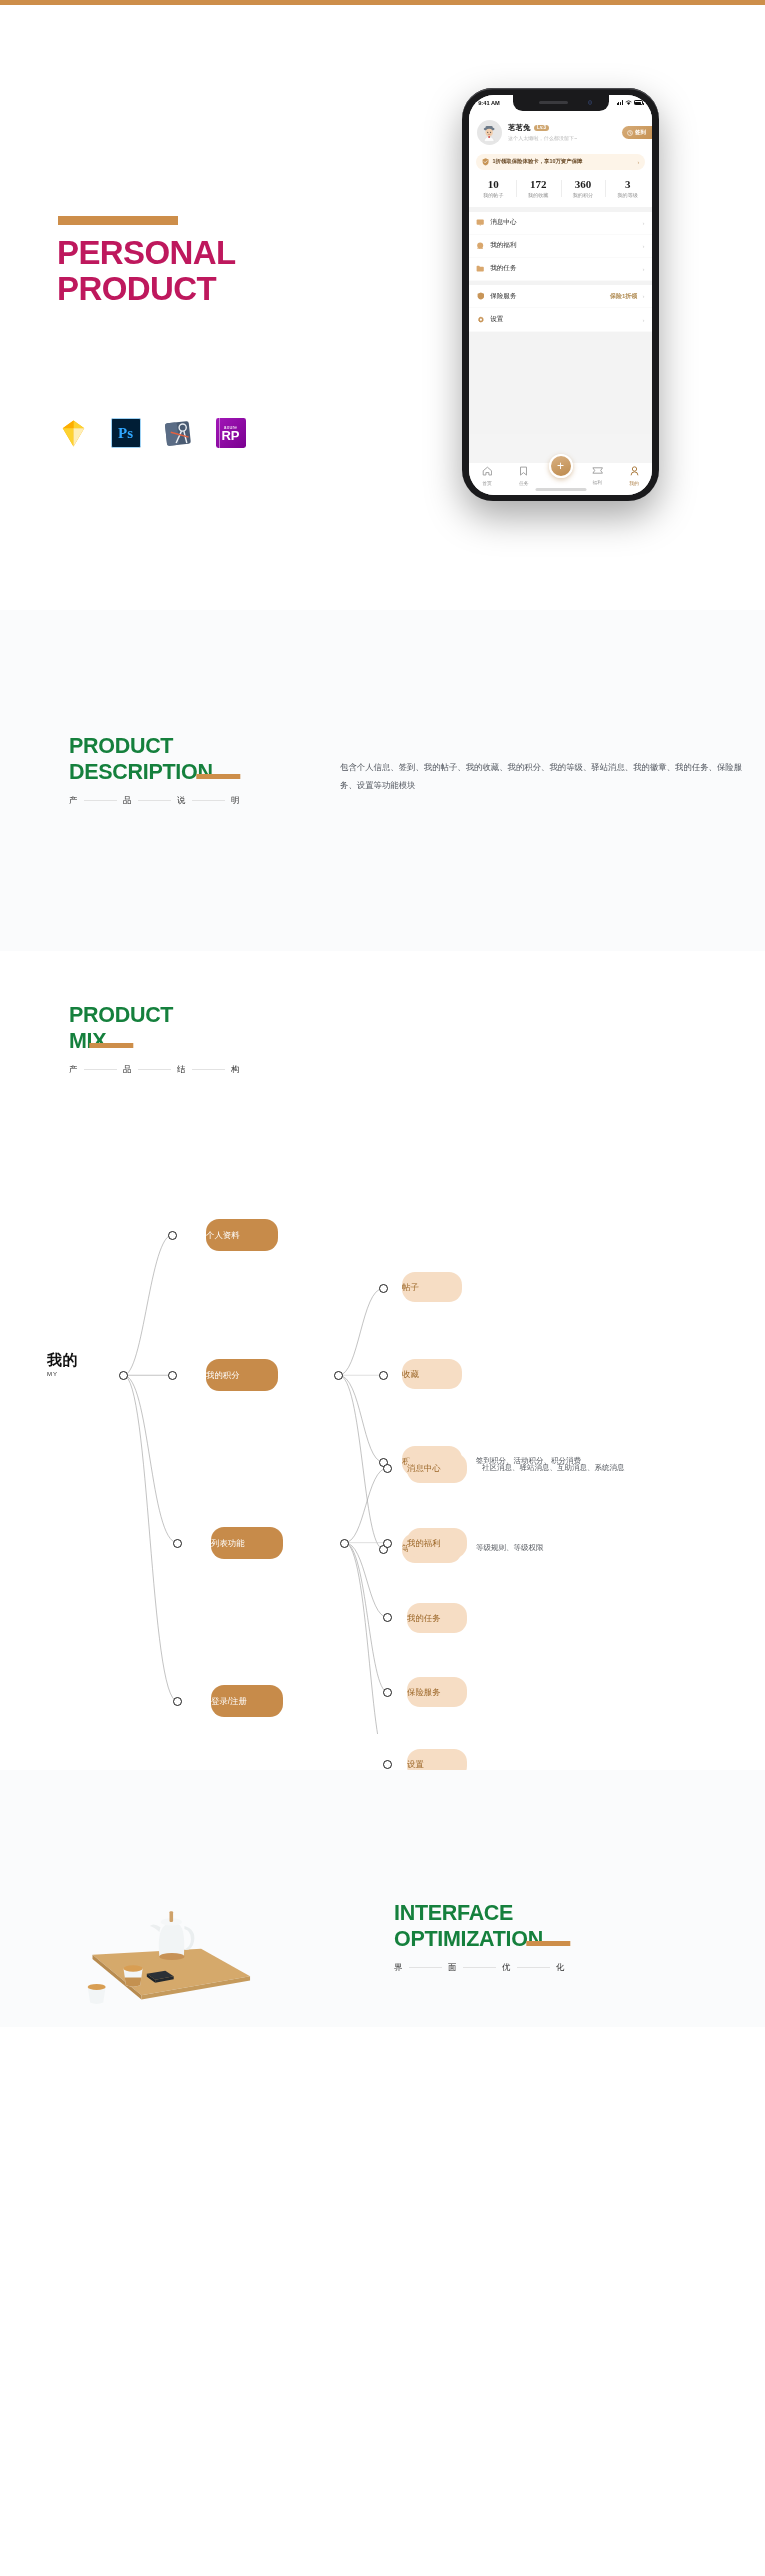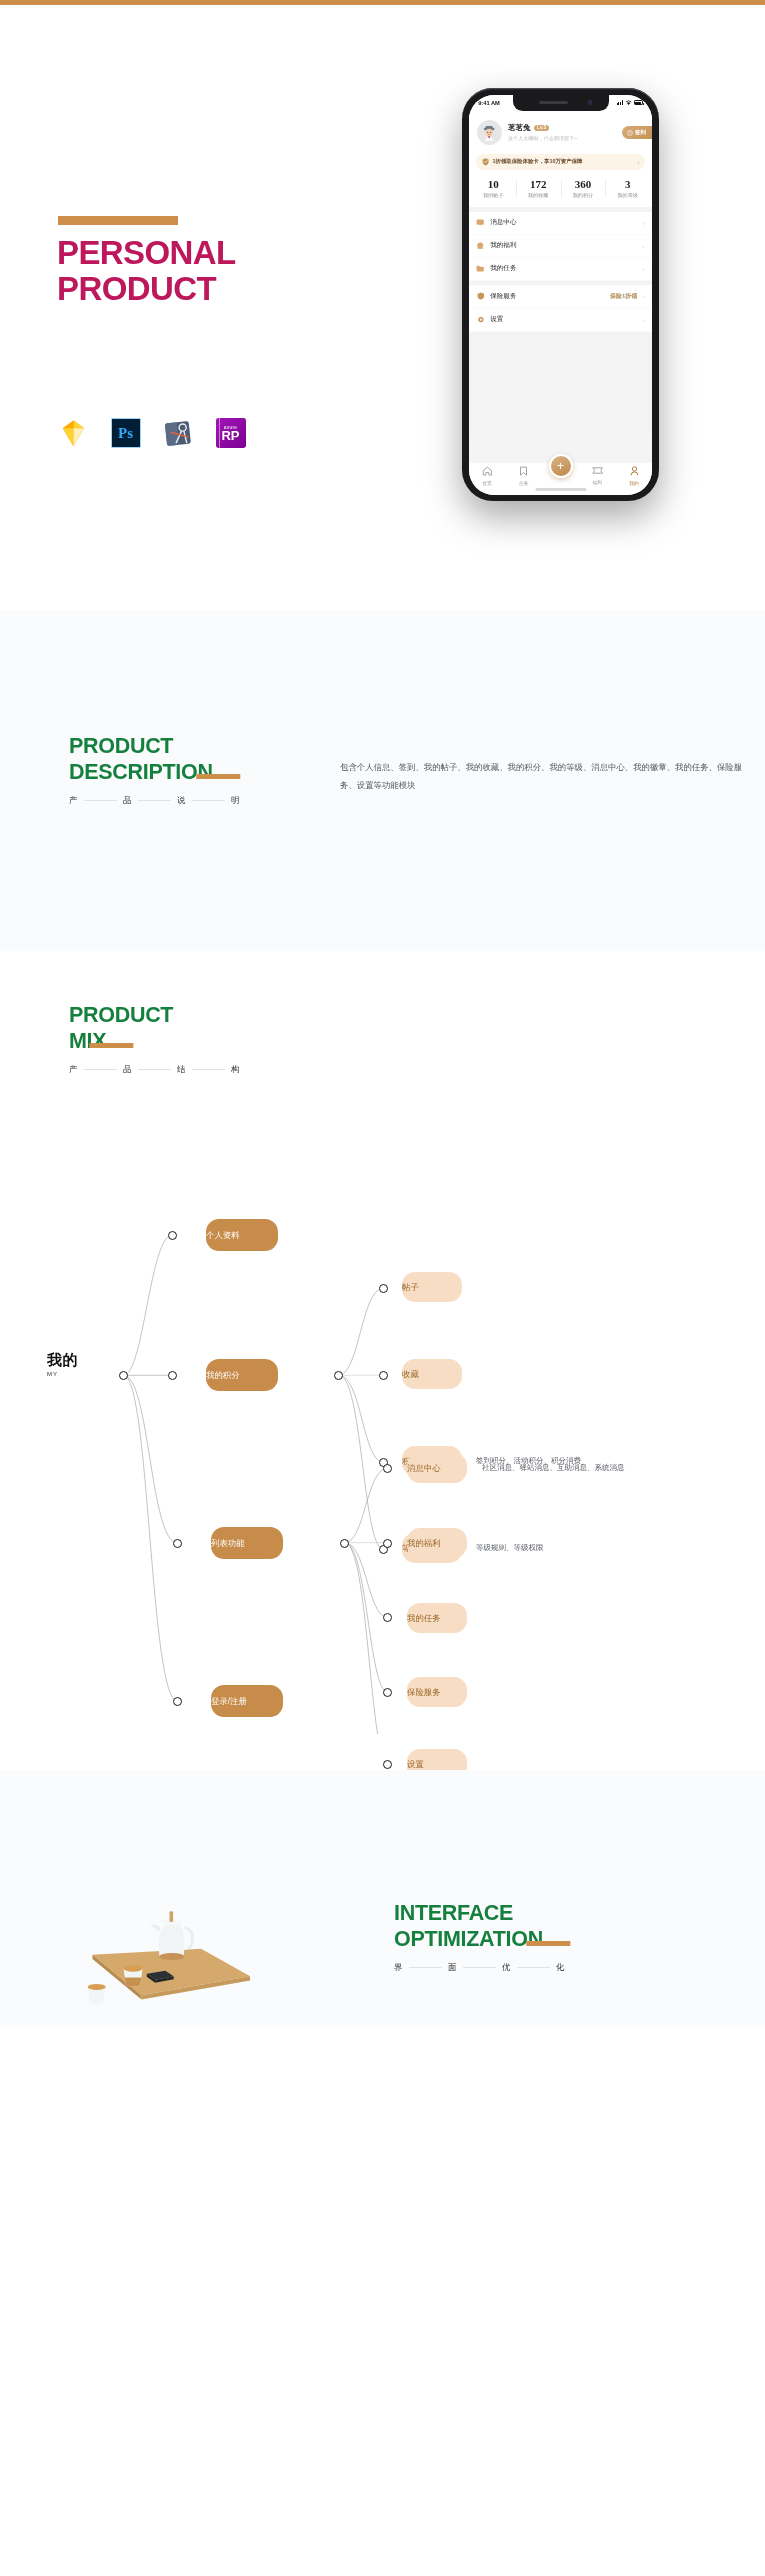--- a/index.html
+++ b/index.html
@@ -451,21 +451,21 @@
   <div class="cn-sub">
     <span>产</span>
       <i></i>
     <span>品</span>
       <i></i>
     <span>说</span>
       <i></i>
     <span>明</span>
   </div>
 </div>
-<div class="desc-right">包含个人信息、签到、我的帖子、我的收藏、我的积分、我的等级、消息中心、我的徽章、我的任务、保险服务、设置等功能模块</div>
+<div class="desc-right">包含个人信息、签到、我的帖子、我的收藏、我的积分、我的等级、驿站消息、我的徽章、我的任务、保险服务、设置等功能模块</div>
 
 <div class="section sec-mix"></div>
 
 <div class="mix-left">
   <div class="big-head">PRODUCT</div>
   <div class="big-head head-strike">
     <span>MIX</span>
     <span class="bar"></span>
   </div>
   <div class="cn-sub">

